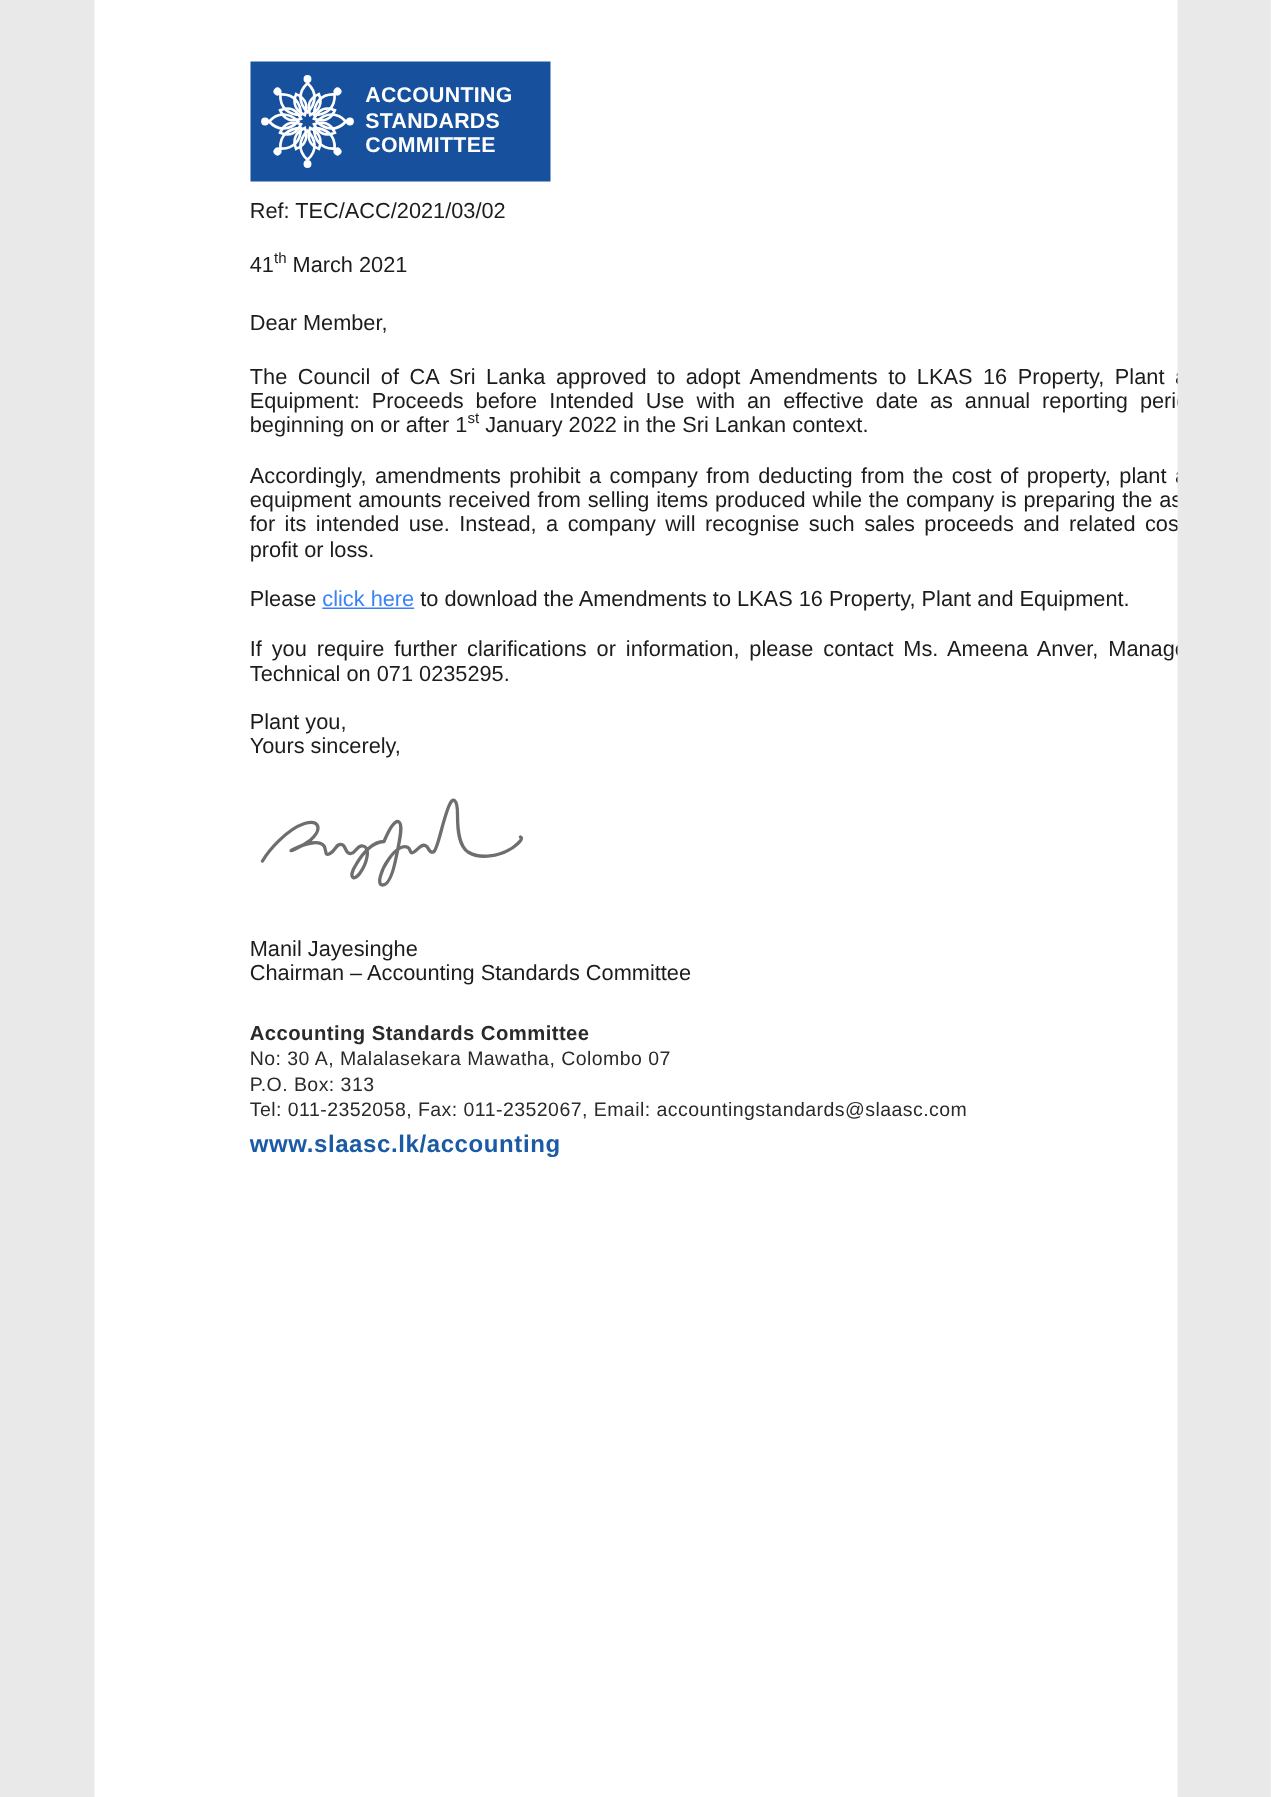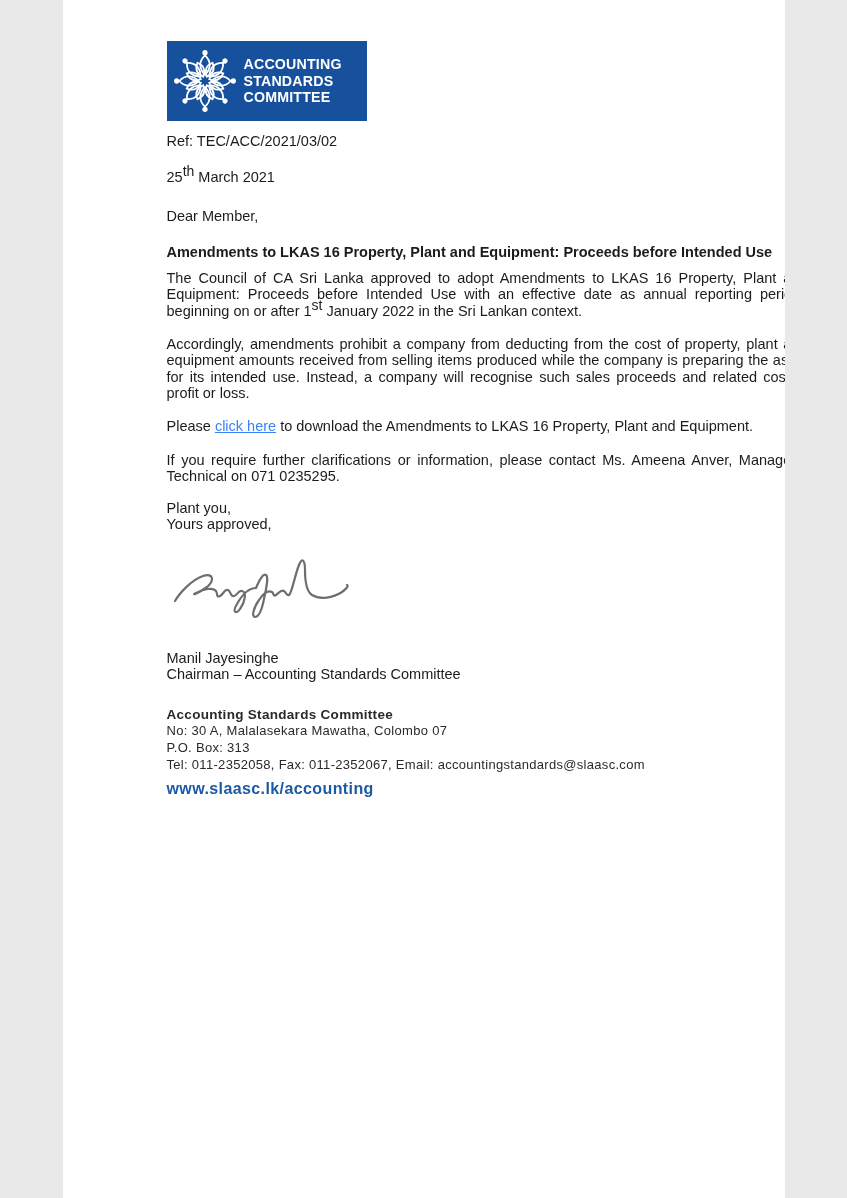--- a/index.html
+++ b/index.html
@@ -38,21 +38,21 @@
   .line { margin:0 0 0 0; }
   .ref        { margin-bottom:20px; }
   .date       { margin-bottom:22px; }
   .salutation { margin-bottom:20px; }
   .subject    { font-weight:bold; margin-bottom:10px; }
   p.para {
     margin:0 0 17px 0;
     text-align:justify;
   }
   p.para.last-gap { margin-bottom:16px; }
-  sup { font-size:14px; line-height:0; }
+  sup { font-size:10px; line-height:0; }
   a.doc-link {
     color:#3b82f6;
     text-decoration:underline;
     cursor:pointer;
   }
   .closing-block { margin-bottom:14px; }
   .signature-wrap { margin:0 0 26px 2px; }
   .signer-name  { }
   .signer-title { font-weight:normal; margin-bottom:24px; }
   
@@ -113,38 +113,37 @@
       </svg>
       <div class="logo-text">
         <div>ACCOUNTING</div>
         <div>STANDARDS</div>
         <div>COMMITTEE</div>
       </div>
     </div>
 
     <div class="line ref">Ref: TEC/ACC/2021/03/02</div>
 
-    <div class="line date"><span>25</span><sup>th</sup><span> March 2021</span></div>
+    <div class="line date"><span>41</span><sup>th</sup><span> March 2021</span></div>
 
     <div class="line salutation">Dear Member,</div>
 
-    <div class="subject">Amendments to LKAS 16 Property, Plant and Equipment: Proceeds before Intended Use</div>
 
     <p class="para"><span>The Council of CA Sri Lanka approved to adopt Amendments to LKAS 16 Property, Plant and Equipment: Proceeds before Intended Use with an effective date as annual reporting periods beginning on or after 1</span><sup>st</sup><span> January 2022 in the Sri Lankan context.</span></p>
 
     <p class="para">Accordingly, amendments prohibit a company from deducting from the cost of property, plant and equipment amounts received from selling items produced while the company is preparing the asset for its intended use. Instead, a company will recognise such sales proceeds and related cost in profit or loss.</p>
 
     <p class="para"><span>Please </span><a class="doc-link">click here</a><span> to download the Amendments to LKAS 16 Property, Plant and Equipment.</span></p>
 
 
     <p class="para last-gap">If you require further clarifications or information, please contact Ms. Ameena Anver, Manager - Technical on 071 0235295.</p>
 
     <div class="closing-block">
       <div class="line">Plant you,</div>
-      <div class="line">Yours approved,</div>
+      <div class="line">Yours sincerely,</div>
     </div>
 
     <div class="signature-wrap">
       <svg width="185" height="74" viewBox="0 0 185 74" aria-hidden="true">
         <path fill="none" stroke="#6e6e6e" stroke-width="2.2" stroke-linecap="round" stroke-linejoin="round" d="M6 54
              C 10 47, 22 33, 34 29
              C 44 26, 46 33, 38 40
              C 30 46, 21 49, 27 46
              C 35 42, 44 40, 47 44
              C 49 47, 47 51, 51 49

